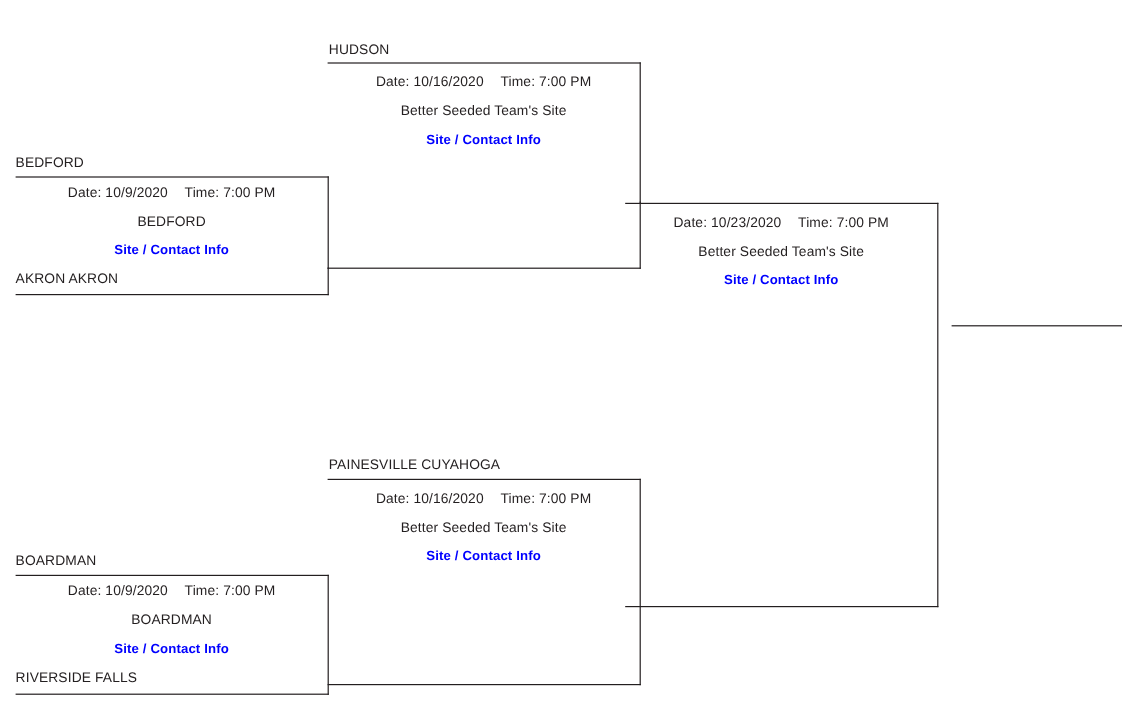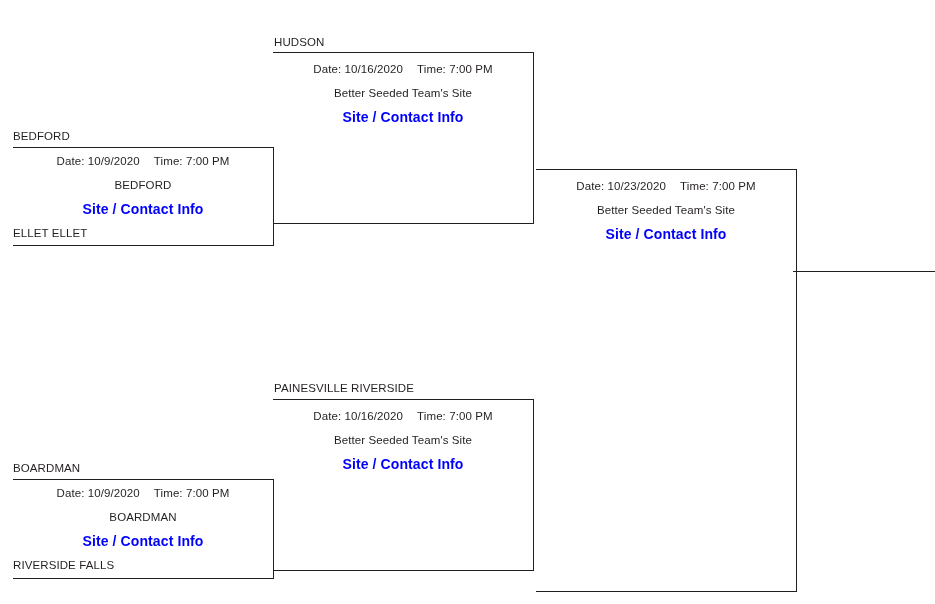--- a/index.html
+++ b/index.html
@@ -57,21 +57,21 @@
   }
   .game-info .line {
     font-size: 11.5px;
     line-height: 24px;
     color: #231f20;
     letter-spacing: 0.1px;
   }
   .game-info .datetime .date-part { margin-right: 14px; margin-top: 48px; }
   .game-info .site-link {
     display: inline-block;
-    font-size: 14px;
+    font-size: 11px;
     line-height: 24px;
     font-weight: bold;
     color: #0000ff;
     text-decoration: none;
     letter-spacing: 0.1px;
     cursor: pointer;
   }
 </style>
 </head>
 <body>
@@ -85,21 +85,21 @@
       <div class="line datetime">
         <span class="date-part">Date: 10/9/2020</span><span>Time: 7:00 PM</span>
       </div>
       <div class="line">BEDFORD</div>
       <div class="line">
         <a class="site-link">Site / Contact Info</a>
       </div>
     </div>
   </div>
 
-  <div class="team-label" style="left:13px; top:227px;">ELLET ELLET</div>
+  <div class="team-label" style="left:13px; top:227px;">AKRON AKRON</div>
 
   <div class="connector-h" style="left:273px; top:223px; width:1px;"></div>
 
   <div class="team-label" style="left:13px; top:462px;">BOARDMAN</div>
 
   <div class="game-box" style="left:13px; top:479px; width:261px; height:100px;">
     <div class="game-info" style="left:0; top:1px; width:260px;">
       <div class="line datetime">
         <span class="date-part">Date: 10/9/2020</span><span>Time: 7:00 PM</span>
       </div>
@@ -121,35 +121,35 @@
       </div>
       <div class="line">Better Seeded Team's Site</div>
       <div class="line">
         <a class="site-link">Site / Contact Info</a>
       </div>
     </div>
   </div>
 
   <div class="connector-h" style="left:533px; top:168px; width:1px;"></div>
 
-  <div class="team-label" style="left:274px; top:382px;">PAINESVILLE RIVERSIDE</div>
+  <div class="team-label" style="left:274px; top:382px;">PAINESVILLE CUYAHOGA</div>
 
   <div class="game-box" style="left:273px; top:399px; width:261px; height:172px;">
     <div class="game-info" style="left:0; top:4px; width:260px;">
       <div class="line datetime">
         <span class="date-part">Date: 10/16/2020</span><span>Time: 7:00 PM</span>
       </div>
       <div class="line">Better Seeded Team's Site</div>
       <div class="line">
         <a class="site-link">Site / Contact Info</a>
       </div>
     </div>
   </div>
 
-  <div class="game-box" style="left:536px; top:169px; width:261px; height:423px;">
+  <div class="game-box" style="left:521px; top:169px; width:261px; height:337px;">
     <div class="game-info" style="left:0; top:4px; width:260px;">
       <div class="line datetime">
         <span class="date-part">Date: 10/23/2020</span><span>Time: 7:00 PM</span>
       </div>
       <div class="line">Better Seeded Team's Site</div>
       <div class="line">
         <a class="site-link">Site / Contact Info</a>
       </div>
     </div>
   </div>

